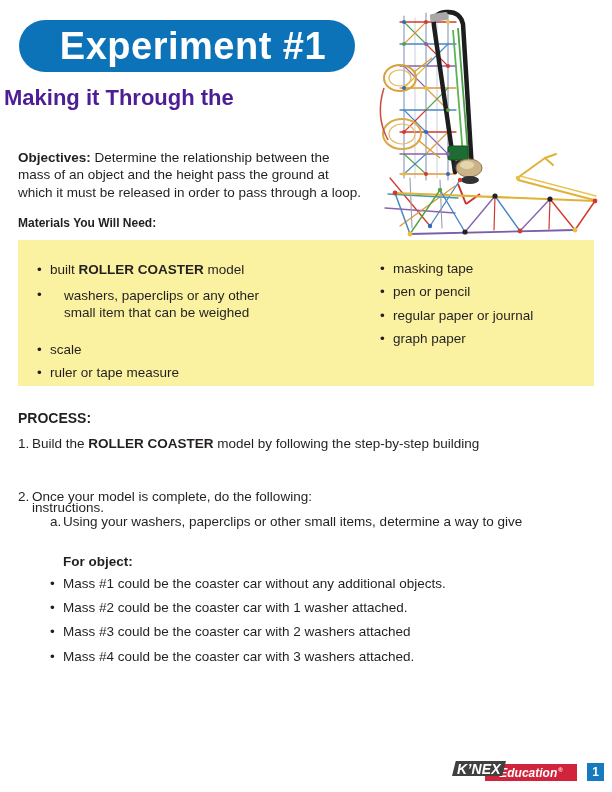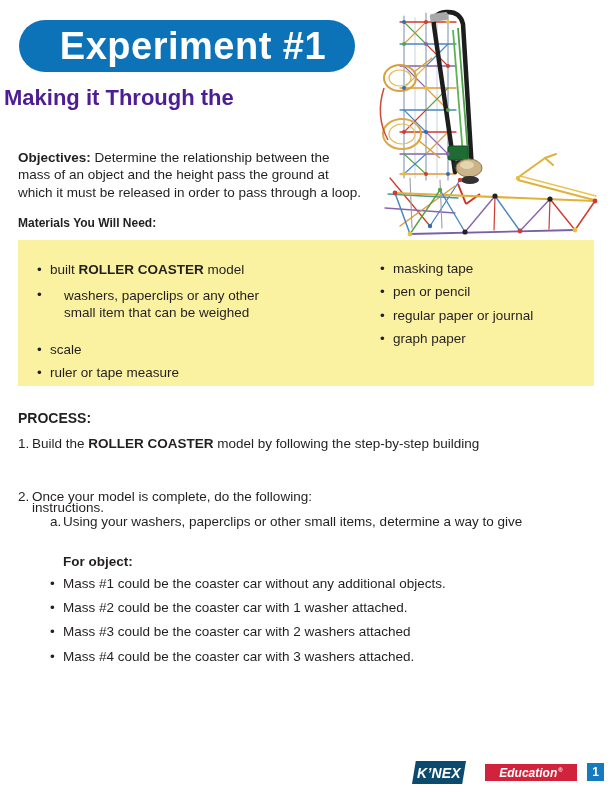--- a/index.html
+++ b/index.html
@@ -30,21 +30,21 @@
 
   .process-heading { position:absolute; left:18px; top:410px; font-size:14px; font-weight:bold; }
   .line { position:absolute; font-size:13.5px; line-height:17px; white-space:nowrap; }
   .flexline { display:flex; }
   .num { width:14px; flex:0 0 14px; }
   .sub-num { width:13px; flex:0 0 13px; }
   .example-heading { position:absolute; left:63px; top:554px; font-size:13.5px; font-weight:bold; }
   .mass-item { position:absolute; left:50px; display:flex; font-size:13.5px; line-height:17px; white-space:nowrap; }
 
   
-  .logo-black { position:absolute; left:412px; top:761px; width:54px; height:23px; background:#0c4a6e;
+  .logo-black { position:absolute; left:452px; top:761px; width:54px; height:15px; background:#404040;
                 clip-path:polygon(7% 0, 100% 0, 93% 100%, 0 100%);
                 display:flex; align-items:center; justify-content:center; z-index:2; }
   .logo-black span { color:#ffffff; font-weight:bold; font-style:italic; font-size:14px; letter-spacing:0.2px; }
   .logo-red { position:absolute; left:485px; top:764px; width:92px; height:17px; background:#d2233c;
               display:flex; align-items:center; justify-content:center; z-index:1; }
   .logo-red span { color:#ffffff; font-weight:bold; font-style:italic; font-size:12px; }
   .logo-red sup { color:#ffffff; font-size:6px; font-style:normal; vertical-align:super; margin-left:1px; }
   .page-num { position:absolute; left:587px; top:763px; width:17px; height:18px; background:#1779be;
               display:flex; align-items:center; justify-content:center; color:#ffffff; font-weight:bold; font-size:12px; }
 </style>

